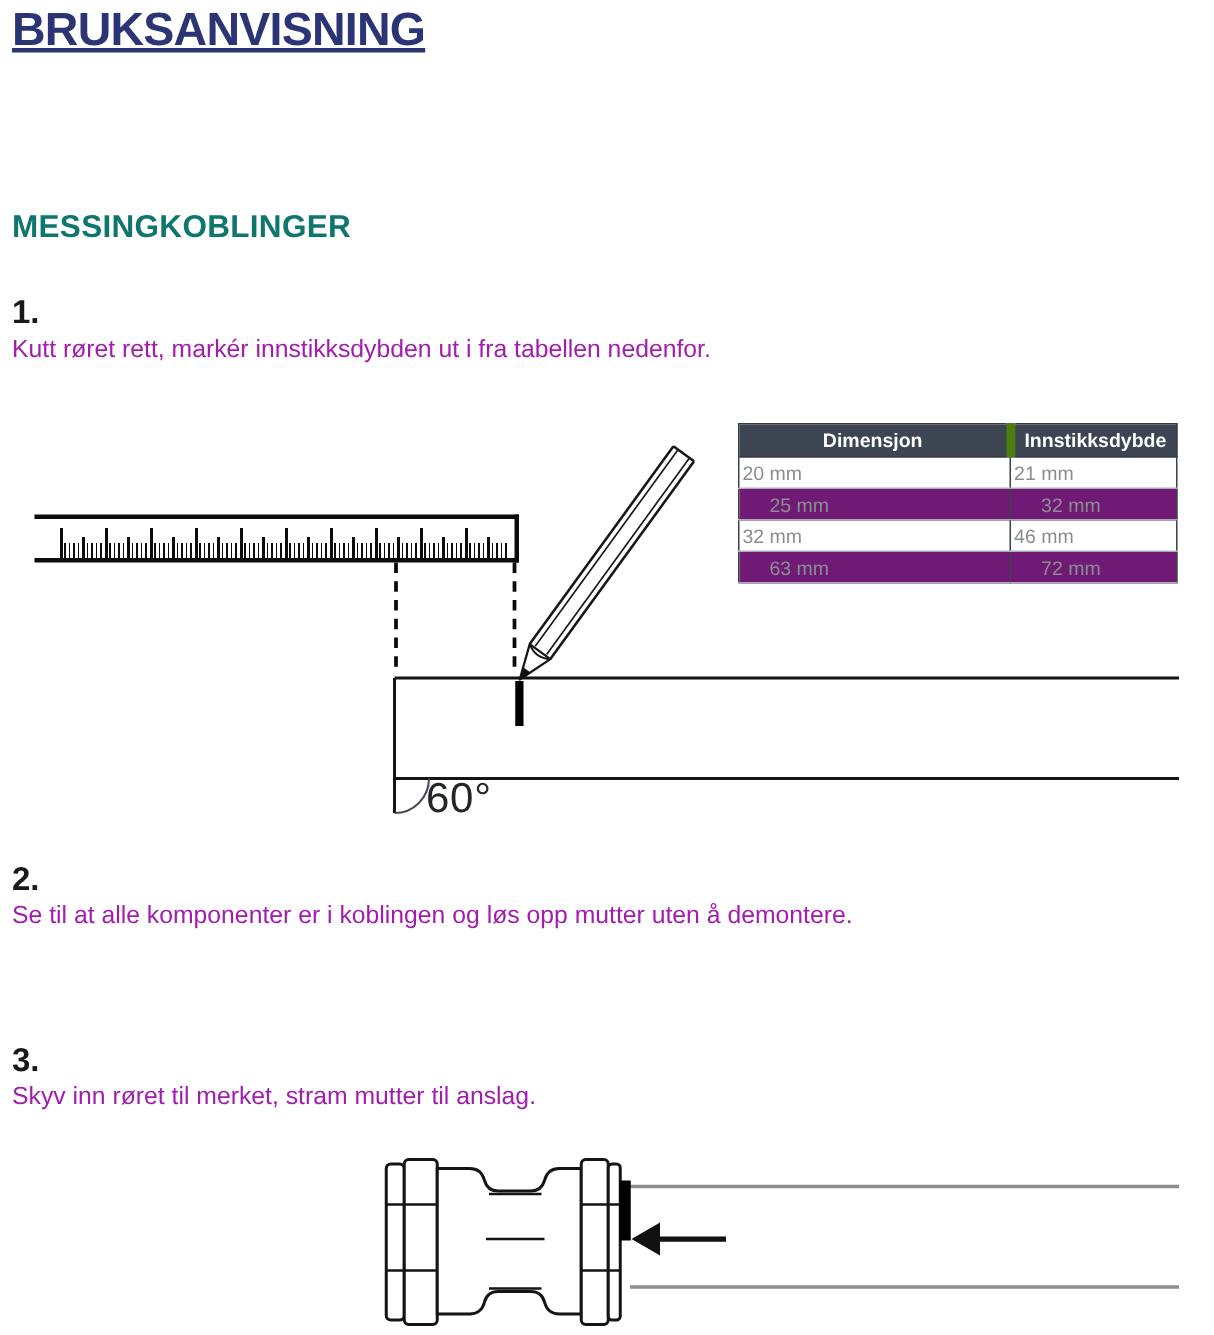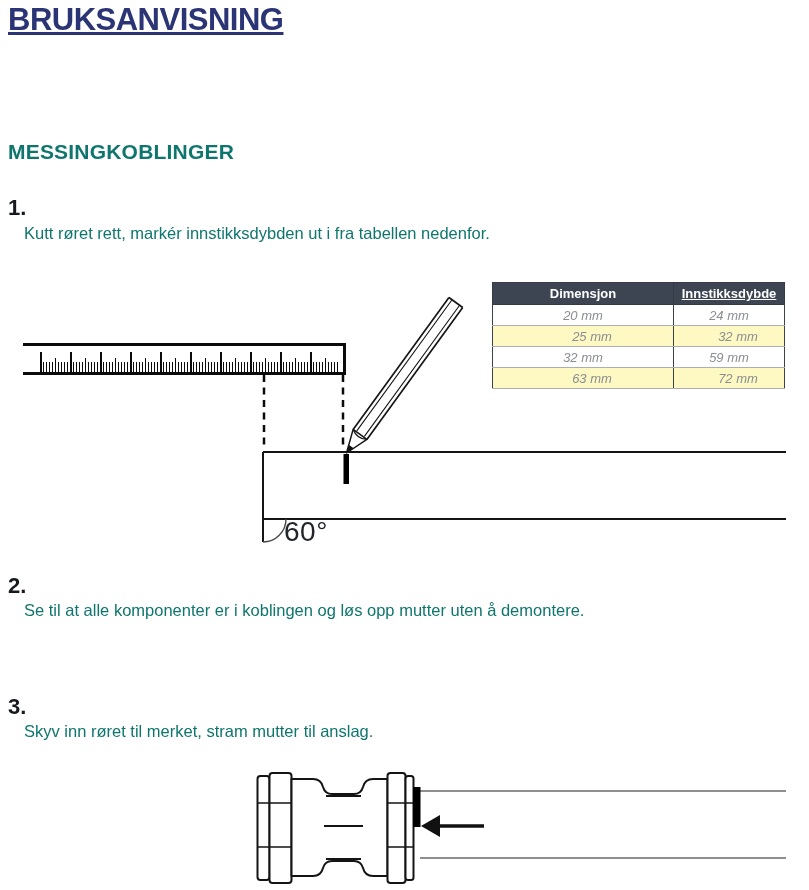--- a/index.html
+++ b/index.html
@@ -20,22 +20,22 @@
   .section-heading{
     left:8px;top:140px;
     font-size:21px;font-weight:bold;letter-spacing:0.2px;
     color:#0f766e;
   }
   .step-number{
     left:8px;
     font-size:22px;font-weight:bold;color:#17191e;
   }
   .step-text{
-    left:24px;
-    font-size:16.5px;color:#0f766e;
+    left:8px;
+    font-size:16.5px;color:#a21caf;
   }
   #step1-num{top:195px;} #step1-text{top:224px;}
   #step2-num{top:573px;} #step2-text{top:601px;}
   #step3-num{top:694px;} #step3-text{top:722px;}
 
   
   #diagram1{left:0;top:280px;width:809px;height:285px;}
   #diagram1 svg{position:absolute;left:0;top:0;}
 
   
@@ -63,27 +63,27 @@
   .depth-table{
     position:absolute;left:492px;top:2px;width:293px;
     border-collapse:collapse;table-layout:fixed;
     font-size:13px;
     border-radius:29px;
   }
   .depth-table th{
     background:#3d4553;color:#ffffff;font-weight:bold;
     padding:3px 2px;text-align:center;border:1px solid #343b46;
   }
-  .depth-table th + th{border-left:1px solid #4d7c0f;text-decoration:underline;}
+  .depth-table th + th{border-left:6px solid #4d7c0f;}
   .depth-table td{
-    color:#8a8e92;text-align:center;padding:2.5px 2px;
+    color:#8a8e92;text-align:left;padding:2.5px 2px;
     border-left:1px solid #3c424a;border-right:1px solid #3c424a;
-    border-top:1px solid #abafb4;border-bottom:1px solid #abafb4;font-style:italic;
-  }
-  .depth-table tr.alt td{background:#fef9c3;padding-left:20px;}
+    border-top:1px solid #abafb4;border-bottom:1px solid #abafb4;
+  }
+  .depth-table tr.alt td{background:#701a75;padding-left:20px;}
   .depth-table{border:1px solid #3c424a;}
   .col-dim{width:62%;} .col-depth{width:38%;}
 
   
   #diagram2{left:0;top:763px;width:809px;height:127px;}
 </style>
 </head>
 <body>
 
 <div class="abs doc-title">BRUKSANVISNING</div>
@@ -133,29 +133,29 @@
       </colgroup>
     <thead>
       <tr>
         <th>Dimensjon</th>
         <th>Innstikksdybde</th>
       </tr>
     </thead>
     <tbody>
       <tr>
         <td>20 mm</td>
-        <td>24 mm</td>
+        <td>21 mm</td>
       </tr>
       <tr class="alt">
         <td>25 mm</td>
         <td>32 mm</td>
       </tr>
       <tr>
         <td>32 mm</td>
-        <td>59 mm</td>
+        <td>46 mm</td>
       </tr>
       <tr class="alt">
         <td>63 mm</td>
         <td>72 mm</td>
       </tr>
     </tbody>
   </table>
 </div>
 
 <div class="abs step-number" id="step2-num">2.</div>

